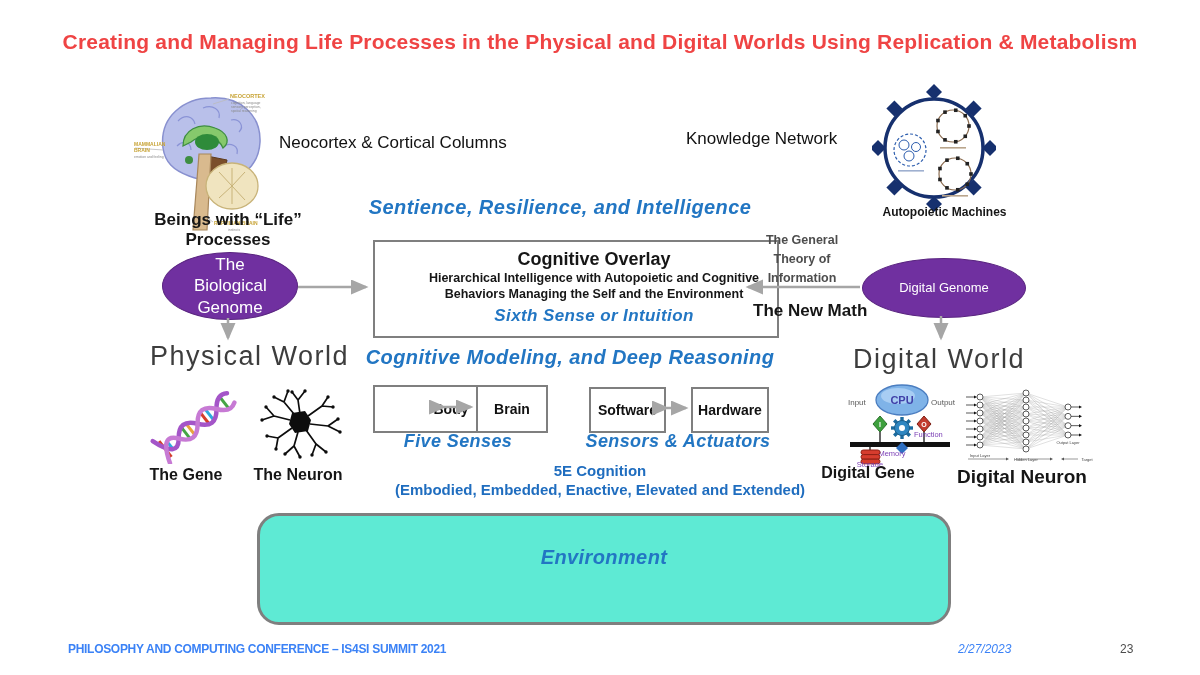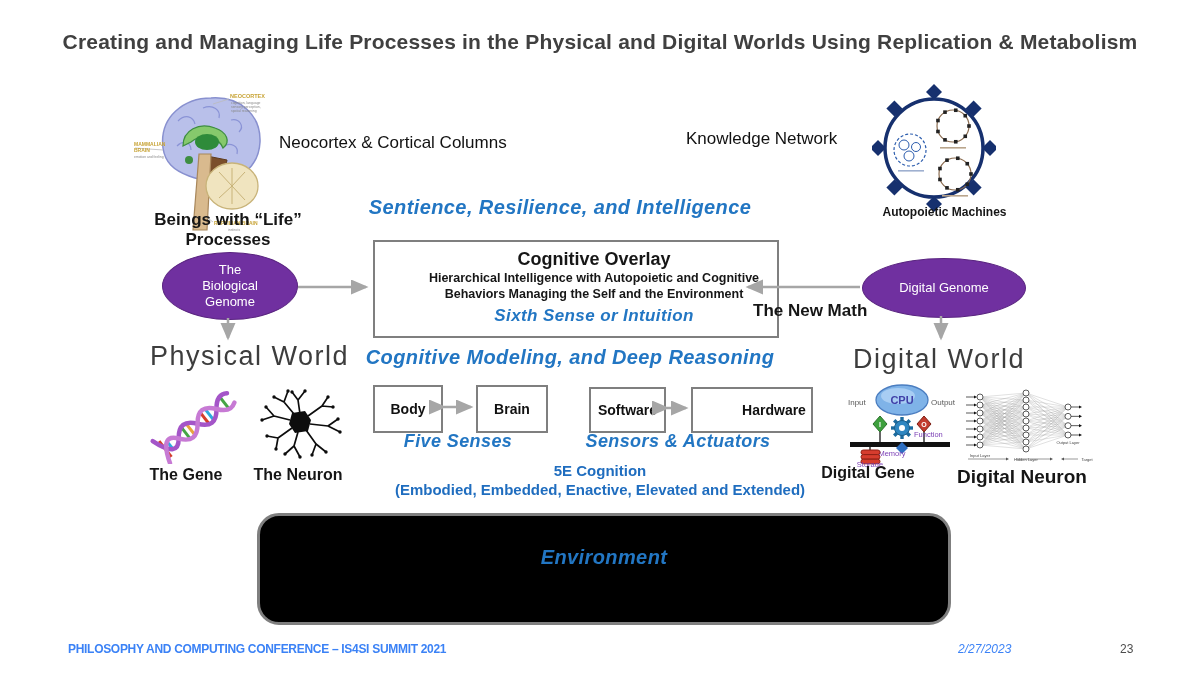--- a/index.html
+++ b/index.html
@@ -1,33 +1,33 @@
 <!DOCTYPE html>
 <html><head>
 <meta charset="utf-8">
 <style>
   html,body{margin:0;padding:0;background:#e8e8e8;}
   .slide{position:relative;width:1200px;height:675px;background:#ffffff;overflow:hidden;
          font-family:"Liberation Sans",sans-serif;color:#1a1a1a;}
   .abs{position:absolute;}
   .ctr{text-align:center;}
   .title{left:0;right:0;top:30px;text-align:center;font-size:21px;font-weight:600;
-         color:#404040;letter-spacing:.2px;}
+         color:#ef4444;letter-spacing:.2px;}
   .caption{font-size:17px;color:#111;}
   .blk{font-weight:700;color:#161616;}
   .hand{font-style:italic;font-weight:700;color:#2276c3;letter-spacing:.4px;}
   .blue-bold{font-weight:700;color:#1f6dbf;}
   .world{font-size:27px;font-weight:400;color:#3d3d3d;letter-spacing:1.5px;}
   .ellipse{border-radius:50%;background:#7030a0;border:1px solid #5a2580;
            display:flex;align-items:center;justify-content:center;color:#fff;
            text-align:center;line-height:1.25;}
   .node-box{border:2px solid #7f7f7f;background:#fff;display:flex;align-items:center;
             justify-content:center;font-weight:700;font-size:14px;color:#111;}
   .overlay-box{border:2px solid #7f7f7f;background:#fff;padding-left:36px;}
-  .env-box{border:3px solid #7f7f7f;border-radius:22px;background:#000000;}
+  .env-box{border:3px solid #7f7f7f;border-radius:22px;background:#5eead4;}
   .gti{font-size:12.5px;font-weight:700;color:#4d4d4d;line-height:1.5;}
   .footer{font-size:12px;color:#3b82f6;}
   svg{display:block;}
 </style>
 </head>
 <body>
 
 <div class="slide">
 
   <div class="abs title">Creating and Managing Life Processes in the Physical and Digital Worlds Using Replication &amp; Metabolism</div>
@@ -110,44 +110,45 @@
   <div class="abs blk ctr" style="left:872px;top:205px;width:145px;font-size:12px;line-height:1.2;">Autopoietic Machines</div>
 
   <div class="abs hand ctr" style="left:300px;top:196px;width:520px;font-size:20px;">Sentience, Resilience, and Intelligence</div>
 
   <div class="abs overlay-box" style="left:373px;top:240px;width:366px;height:94px;">
     <div class="ctr blk" style="font-size:18px;margin-top:7px;">Cognitive Overlay</div>
     <div class="ctr blk" style="font-size:12.5px;width:346px;margin:1px auto 0;line-height:1.25;">Hierarchical Intelligence with Autopoietic and Cognitive Behaviors Managing the Self and the Environment</div>
     <div class="ctr hand" style="font-size:17px;margin-top:4px;">Sixth Sense or Intuition</div>
   </div>
 
-  <div class="abs ellipse" style="left:162px;top:252px;width:134px;height:66px;font-size:13px;">
+  <div class="abs ellipse" style="left:162px;top:252px;width:134px;height:66px;font-size:17px;">
     <span style="width:72px;">The Biological Genome</span>
   </div>
   <div class="abs ellipse" style="left:862px;top:258px;width:162px;height:58px;font-size:13px;">
     <span>Digital Genome</span>
   </div>
 
+  <div class="abs gti ctr" style="left:752px;top:231px;width:100px;">The General Theory of Information</div>
   <div class="abs" style="left:753px;top:301px;font-size:17px;font-weight:600;color:#161616;">The New Math</div>
 
   <div class="abs world" style="left:150px;top:341px;">Physical World</div>
   <div class="abs hand ctr" style="left:330px;top:346px;width:480px;font-size:20px;">Cognitive Modeling, and Deep Reasoning</div>
 
   <div class="abs world" style="left:853px;top:344px;">Digital World</div>
 
-  <div class="abs node-box" style="left:373px;top:385px;width:66px;height:44px;">
+  <div class="abs node-box" style="left:373px;top:385px;width:66px;height:44px;padding-left:43px;">
       <span>Body</span>
     </div>
   <div class="abs node-box" style="left:476px;top:385px;width:68px;height:44px;">
       <span>Brain</span>
     </div>
   <div class="abs node-box" style="left:589px;top:387px;width:73px;height:42px;">
       <span>Software</span>
     </div>
-  <div class="abs node-box" style="left:691px;top:387px;width:74px;height:42px;padding-left:44px;">
+  <div class="abs node-box" style="left:691px;top:387px;width:74px;height:42px;">
       <span>Hardware</span>
     </div>
 
   <div class="abs hand ctr" style="left:373px;top:431px;width:170px;font-size:18px;">Five Senses</div>
   <div class="abs hand ctr" style="left:562px;top:431px;width:232px;font-size:18px;">Sensors &amp; Actuators</div>
 
   <svg class="abs" style="left:146px;top:386px;" width="100" height="78" viewBox="0 0 100 78">
     <g transform="rotate(-38 50 39)">
       <line x1="11" y1="29" x2="11" y2="49" stroke="#d43d2a" stroke-width="3"></line>
       <line x1="17" y1="33" x2="17" y2="45" stroke="#2eaadc" stroke-width="3"></line>

